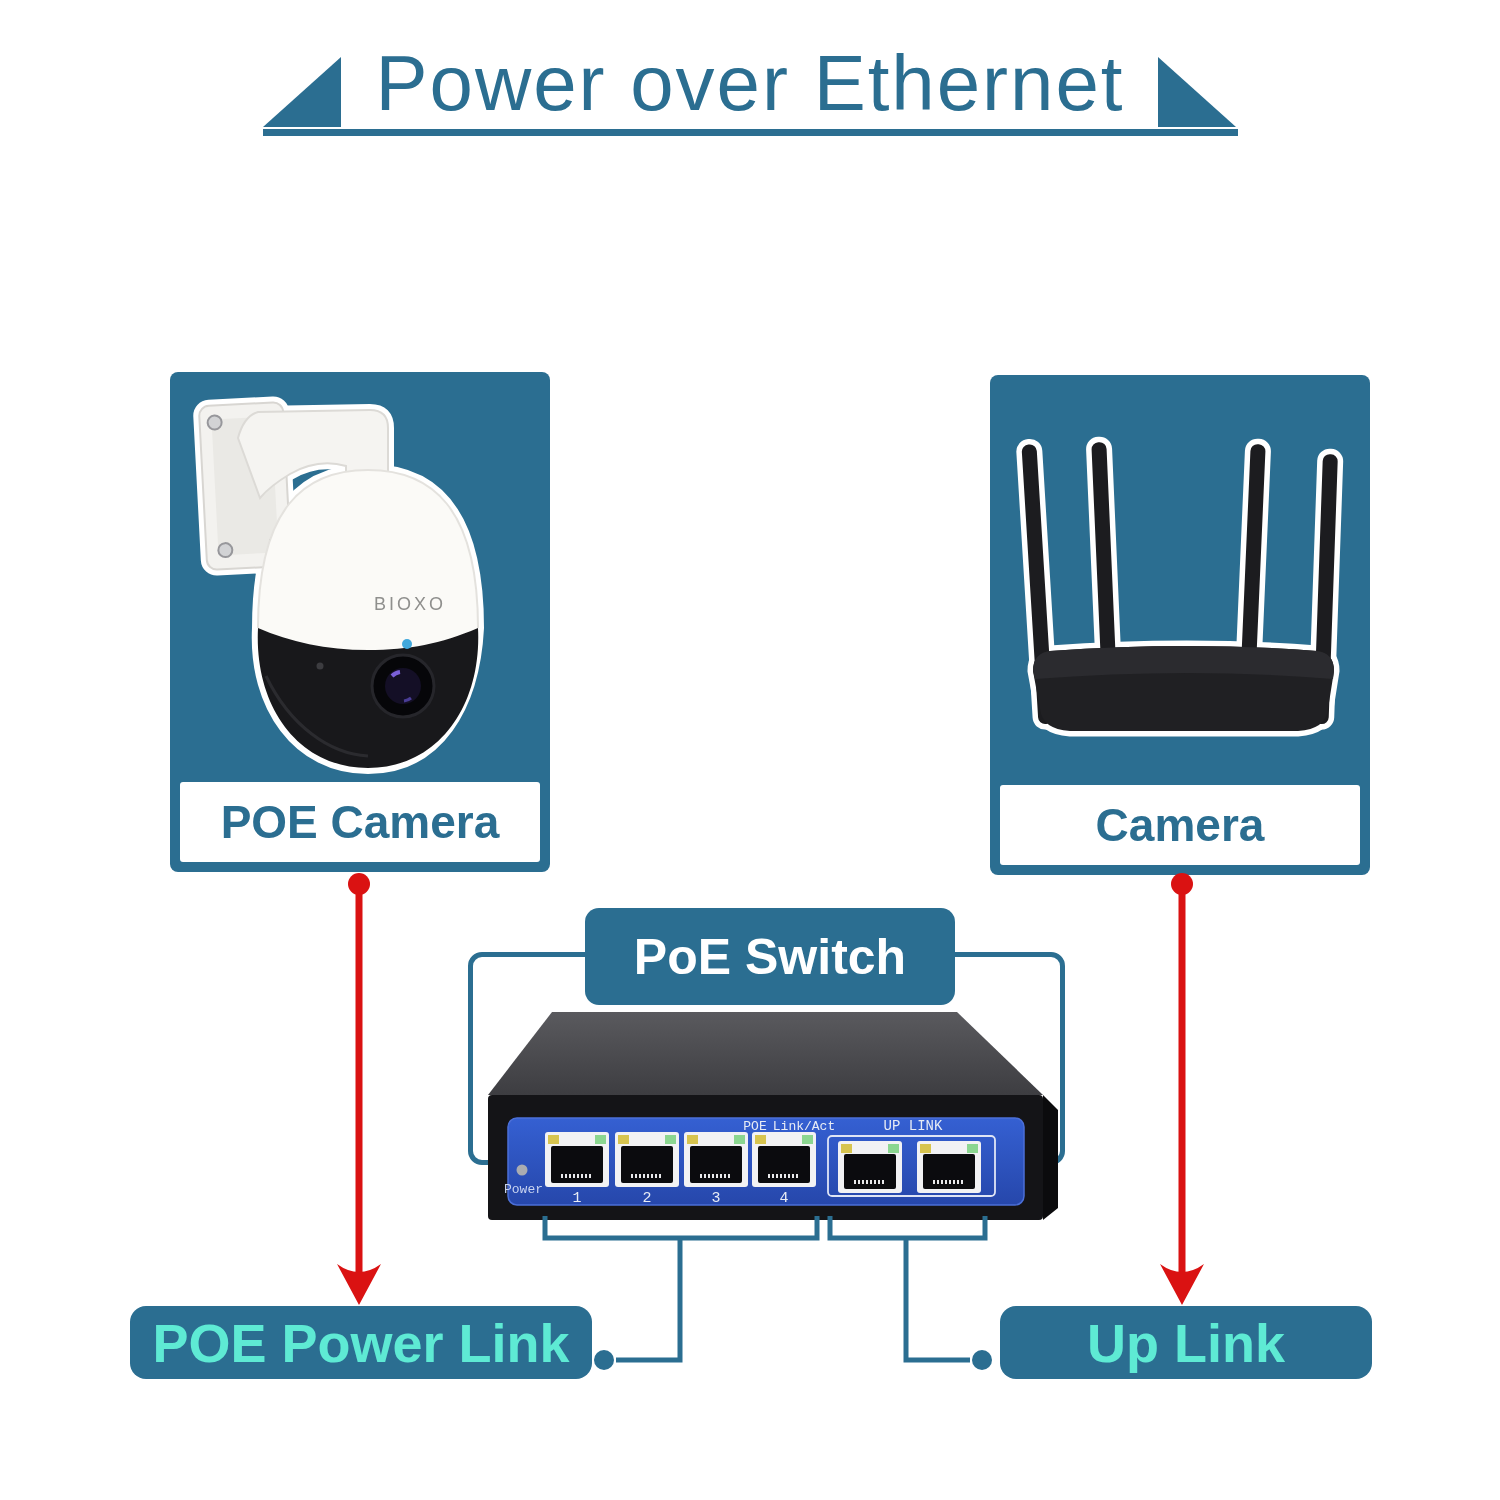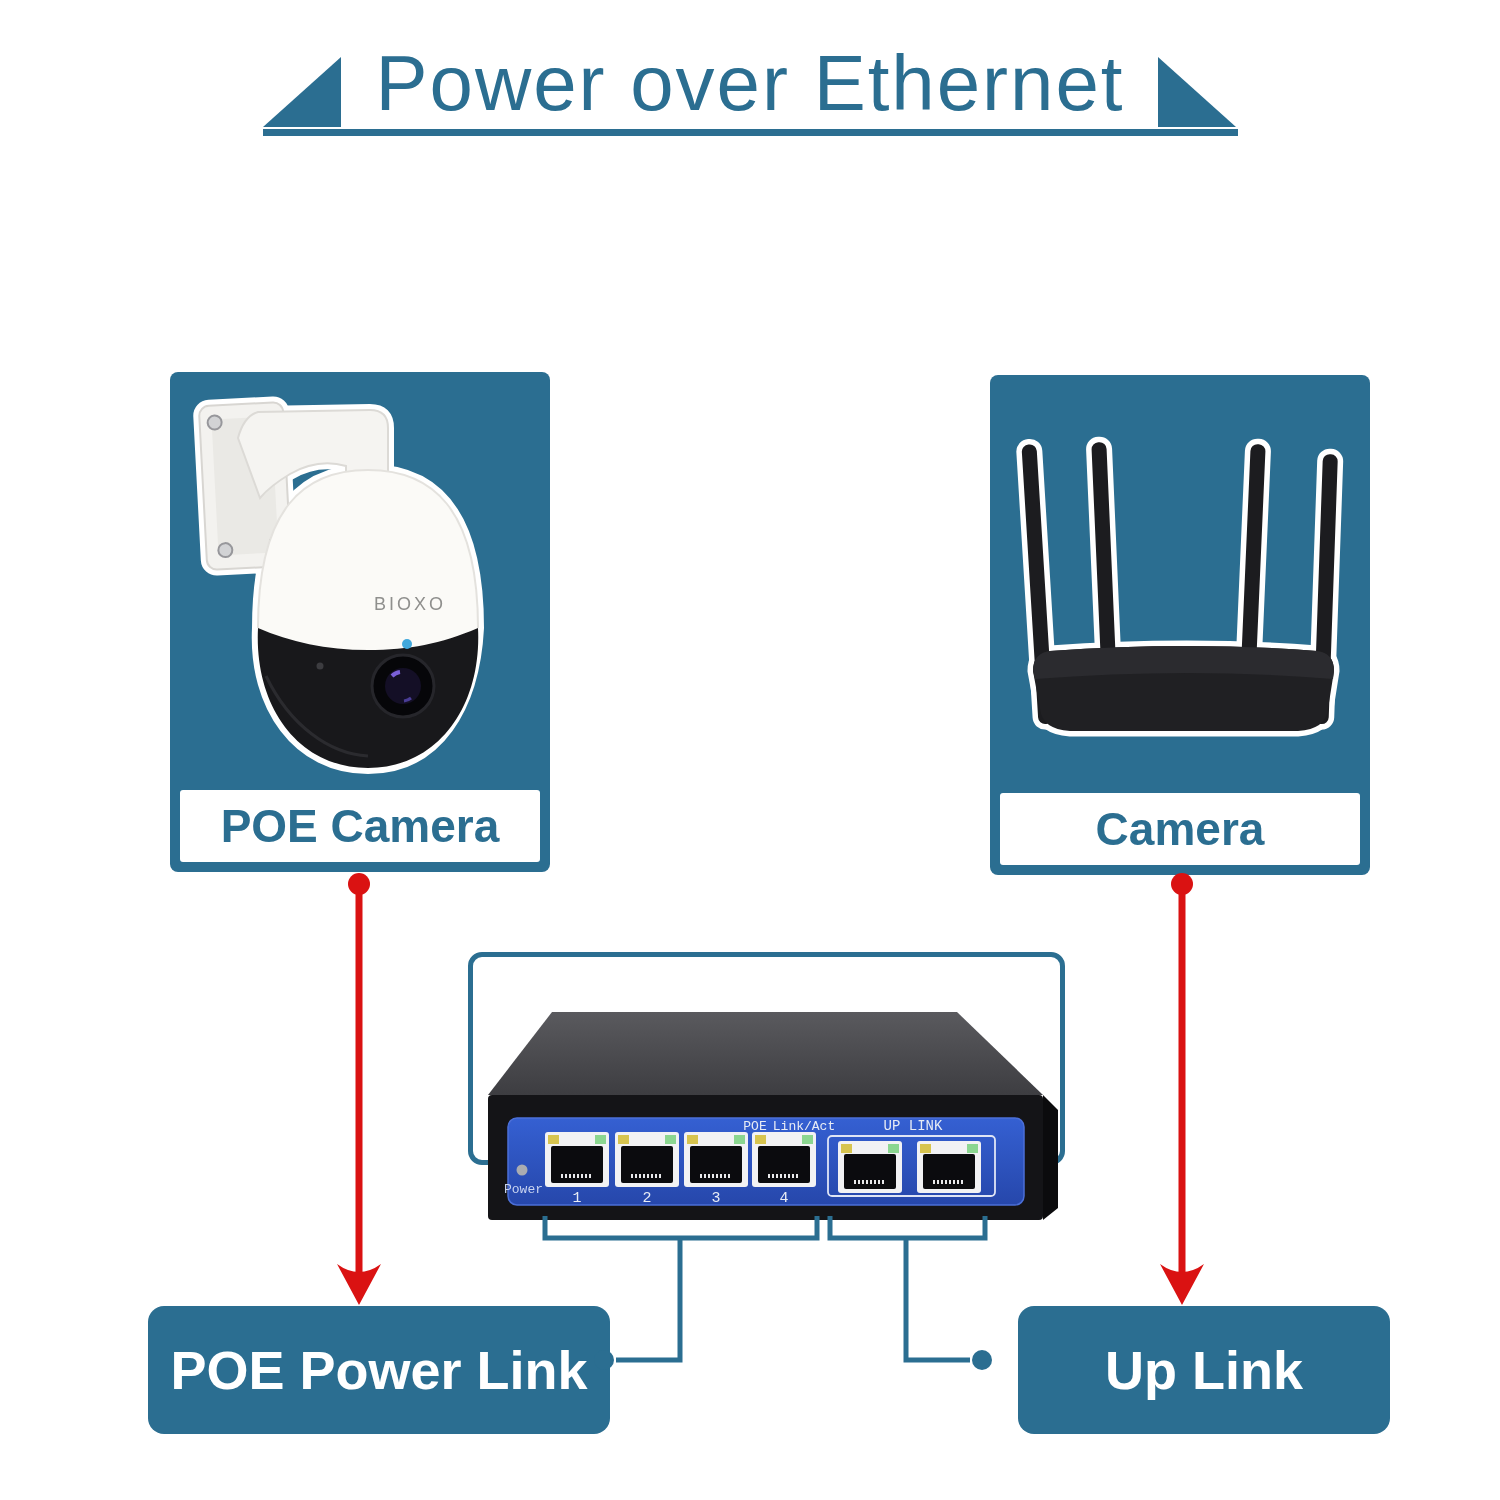--- a/index.html
+++ b/index.html
@@ -11,35 +11,35 @@
   .tri{position:absolute;top:57px;width:78px;height:70px;background:#2b6e91;}
   .tri-left{left:263px;clip-path:polygon(100% 0,100% 100%,0 100%);}
   .tri-right{left:1158px;clip-path:polygon(0 0,100% 100%,0 100%);}
   .title-underline{position:absolute;left:263px;top:129px;width:975px;height:7px;background:#2b6e91;}
   .subtitle{position:absolute;left:0;right:0;top:186px;text-align:center;color:#2b6e91;
             font-size:38px;line-height:74px;font-weight:400;}
   
   .panel{position:absolute;width:380px;height:500px;background:#2b6e91;border-radius:8px;}
   .panel-camera{left:170px;top:372px;}
   .panel-router{left:990px;top:375px;}
-  .panel-label{position:absolute;left:10px;right:10px;bottom:10px;height:72px;background:#ffffff;
+  .panel-label{position:absolute;left:10px;right:10px;bottom:10px;height:80px;background:#ffffff;
                border-radius:3px;display:flex;align-items:center;justify-content:center;
                font-size:46px;font-weight:700;color:#2b6e91;}
   .panel-art{position:absolute;left:0;top:4px;width:380px;height:404px;}
   
   .switch-outline{position:absolute;left:468px;top:952px;width:597px;height:213px;
                   border:5px solid #2b6e91;border-radius:14px;background:transparent;box-sizing:border-box;}
   .switch-art{position:absolute;left:460px;top:990px;width:620px;height:250px;}
   .switch-label{position:absolute;left:585px;top:908px;width:370px;height:97px;background:#2b6e91;
                 border-radius:14px;display:flex;align-items:center;justify-content:center;
                 font-size:50px;font-weight:700;color:#ffffff;}
   
-  .link-box{position:absolute;top:1306px;height:128px;background:#2b6e91;border-radius:16px;
+  .link-box{position:absolute;top:1306px;height:73px;background:#2b6e91;border-radius:16px;
             display:flex;align-items:center;justify-content:center;
-            font-size:54px;font-weight:700;color:#ffffff;margin-left:18px;}
+            font-size:54px;font-weight:700;color:#5eead4;}
   .link-box-poe{left:130px;width:462px;}
   .link-box-up{left:1000px;width:372px;}
   
   .overlay{position:absolute;left:0;top:0;width:1500px;height:1500px;pointer-events:none;}
   .mono{font-family:"Liberation Mono", monospace;}
 </style>
 </head>
 <body>
 
 <div class="canvas">
@@ -184,20 +184,21 @@
     </g>
     <g>
       <rect x="457" y="151" width="64" height="52" rx="3" fill="#f2f2f4"></rect>
       <rect x="460" y="154" width="11" height="9" fill="#d7c44f"></rect>
         <rect x="507" y="154" width="11" height="9" fill="#8bd690"></rect>
       <rect x="463" y="164" width="52" height="35" rx="2" fill="#0b0b0e"></rect>
       <line x1="473" y1="192" x2="505" y2="192" stroke="#e8e8ea" stroke-width="4" stroke-dasharray="2,2"></line>
     </g>
   </svg>
 
+  <div class="switch-label">PoE Switch</div>
 
   <div class="link-box link-box-poe">POE Power Link</div>
   <div class="link-box link-box-up">Up Link</div>
 
   <svg class="overlay" viewBox="0 0 1500 1500" xmlns="http://www.w3.org/2000/svg">
 
     <g>
       <circle cx="359" cy="884" r="11" fill="#da1212"></circle>
       <line x1="359" y1="884" x2="359" y2="1278" stroke="#da1212" stroke-width="7"></line>
       <path d="M359,1305 L337,1264 Q359,1280 381,1264 Z" fill="#da1212"></path>

